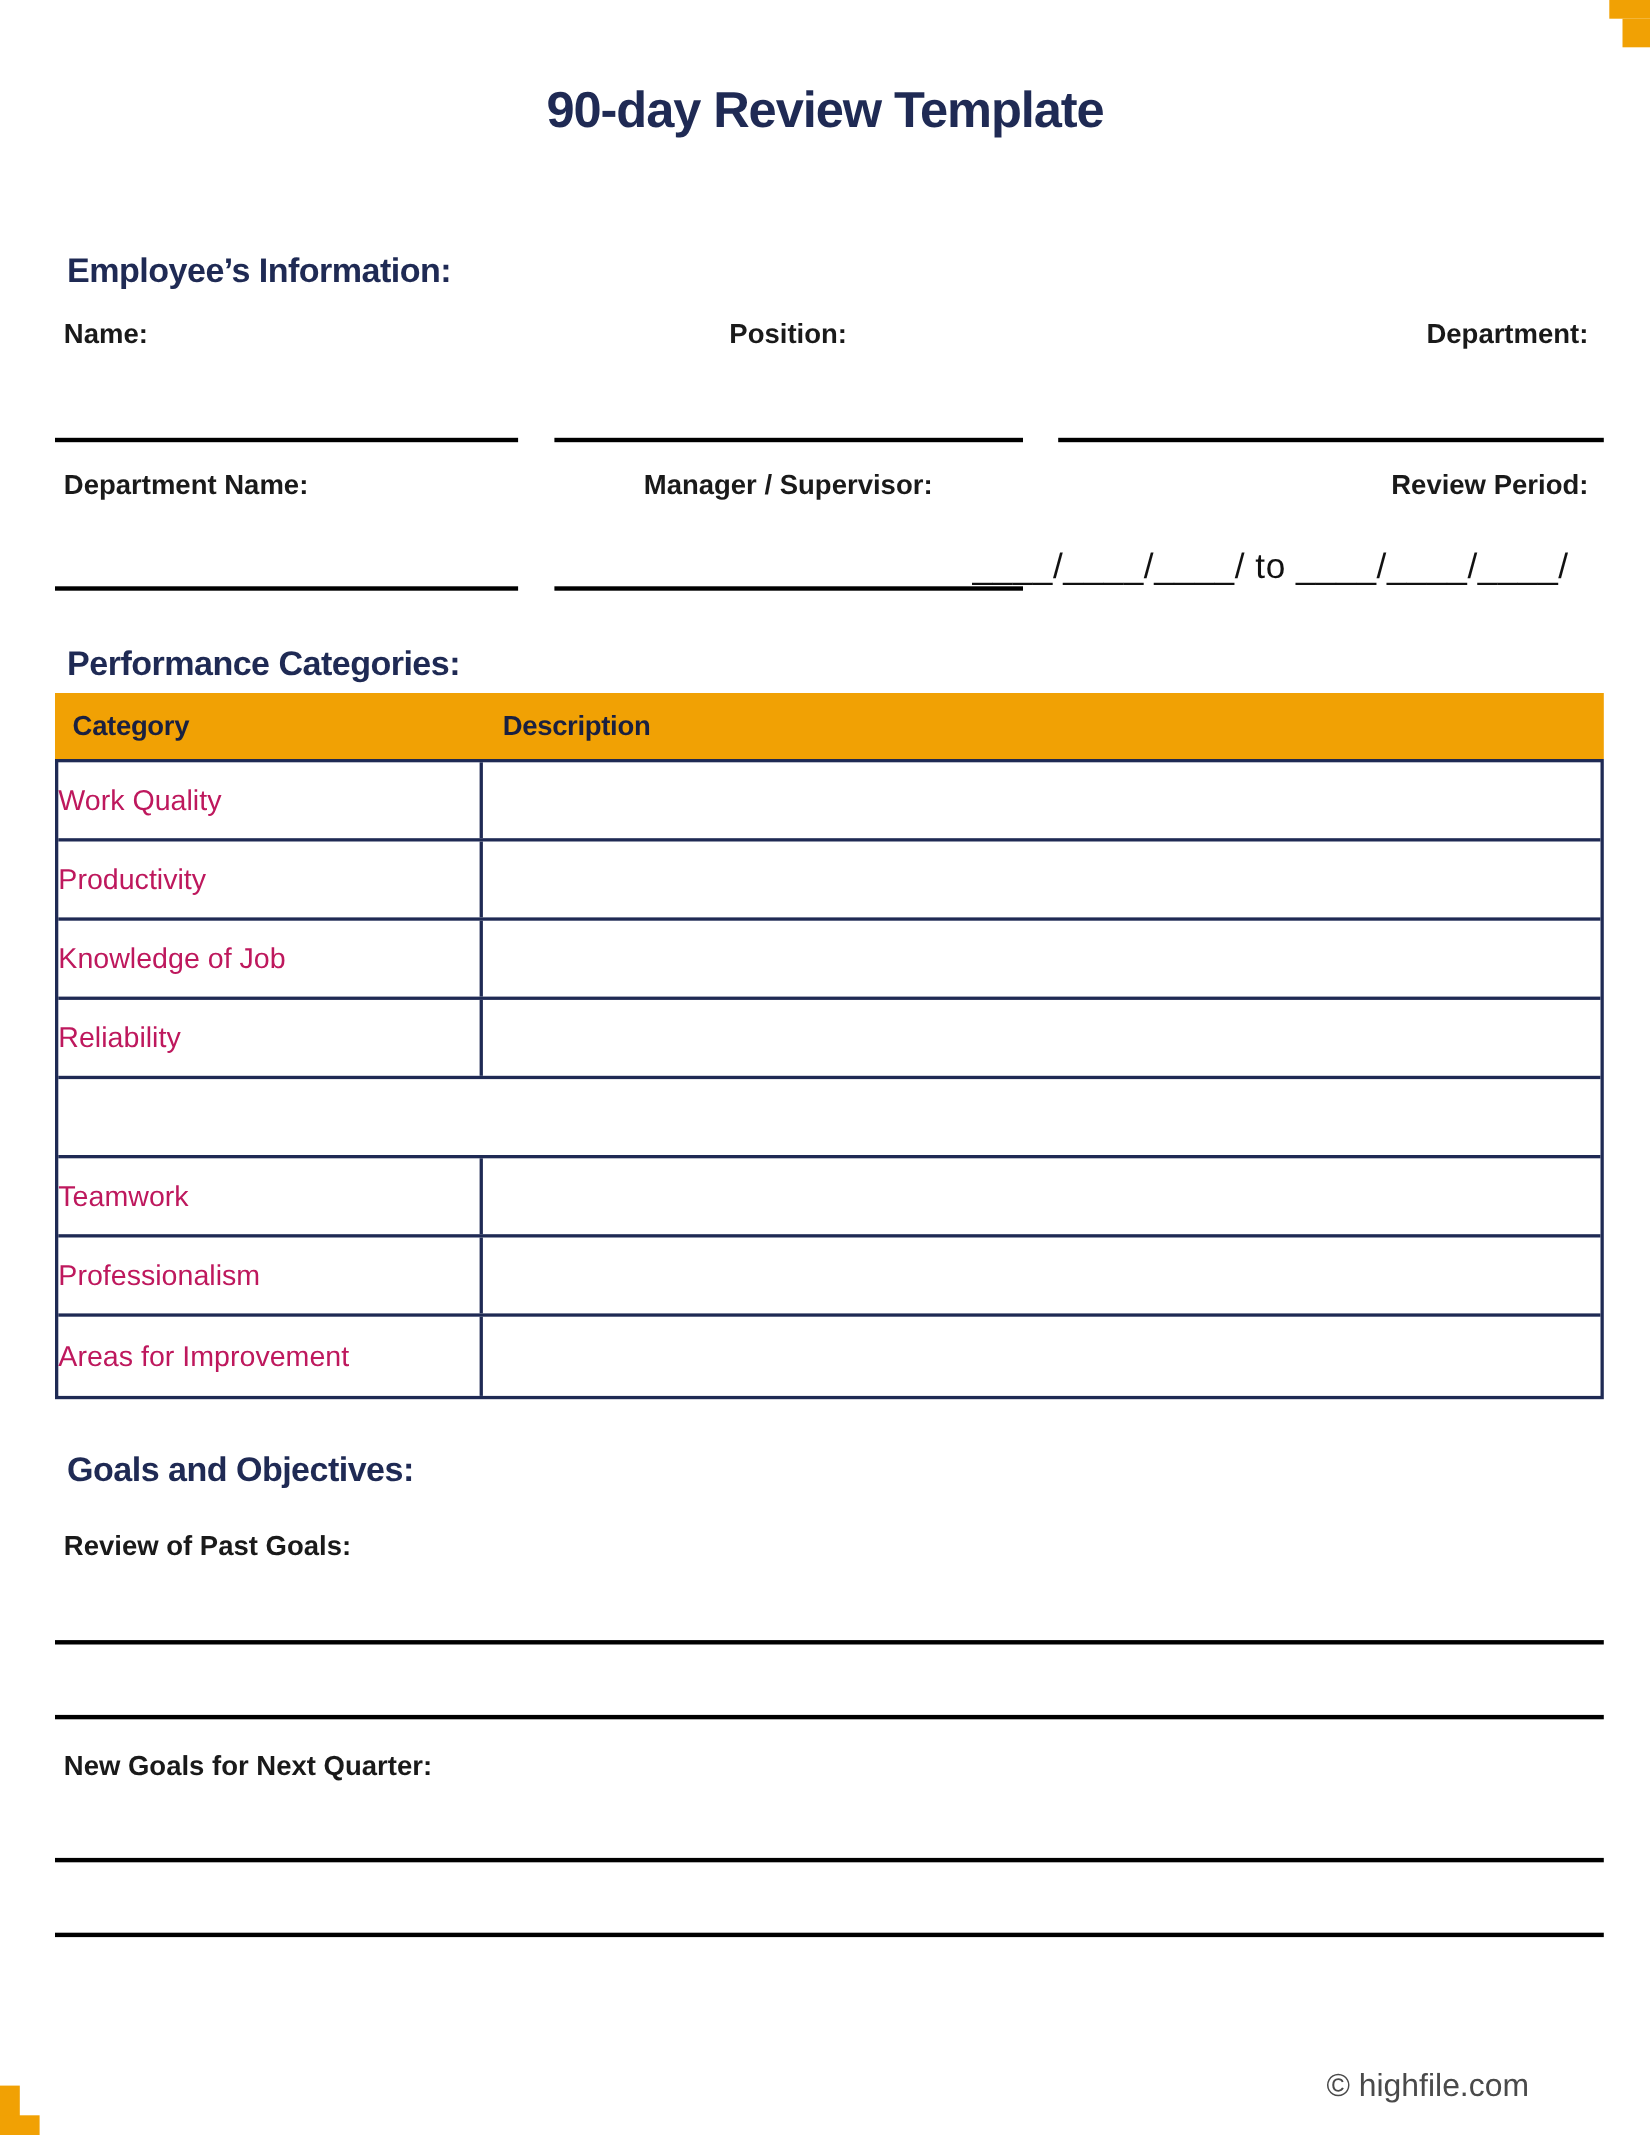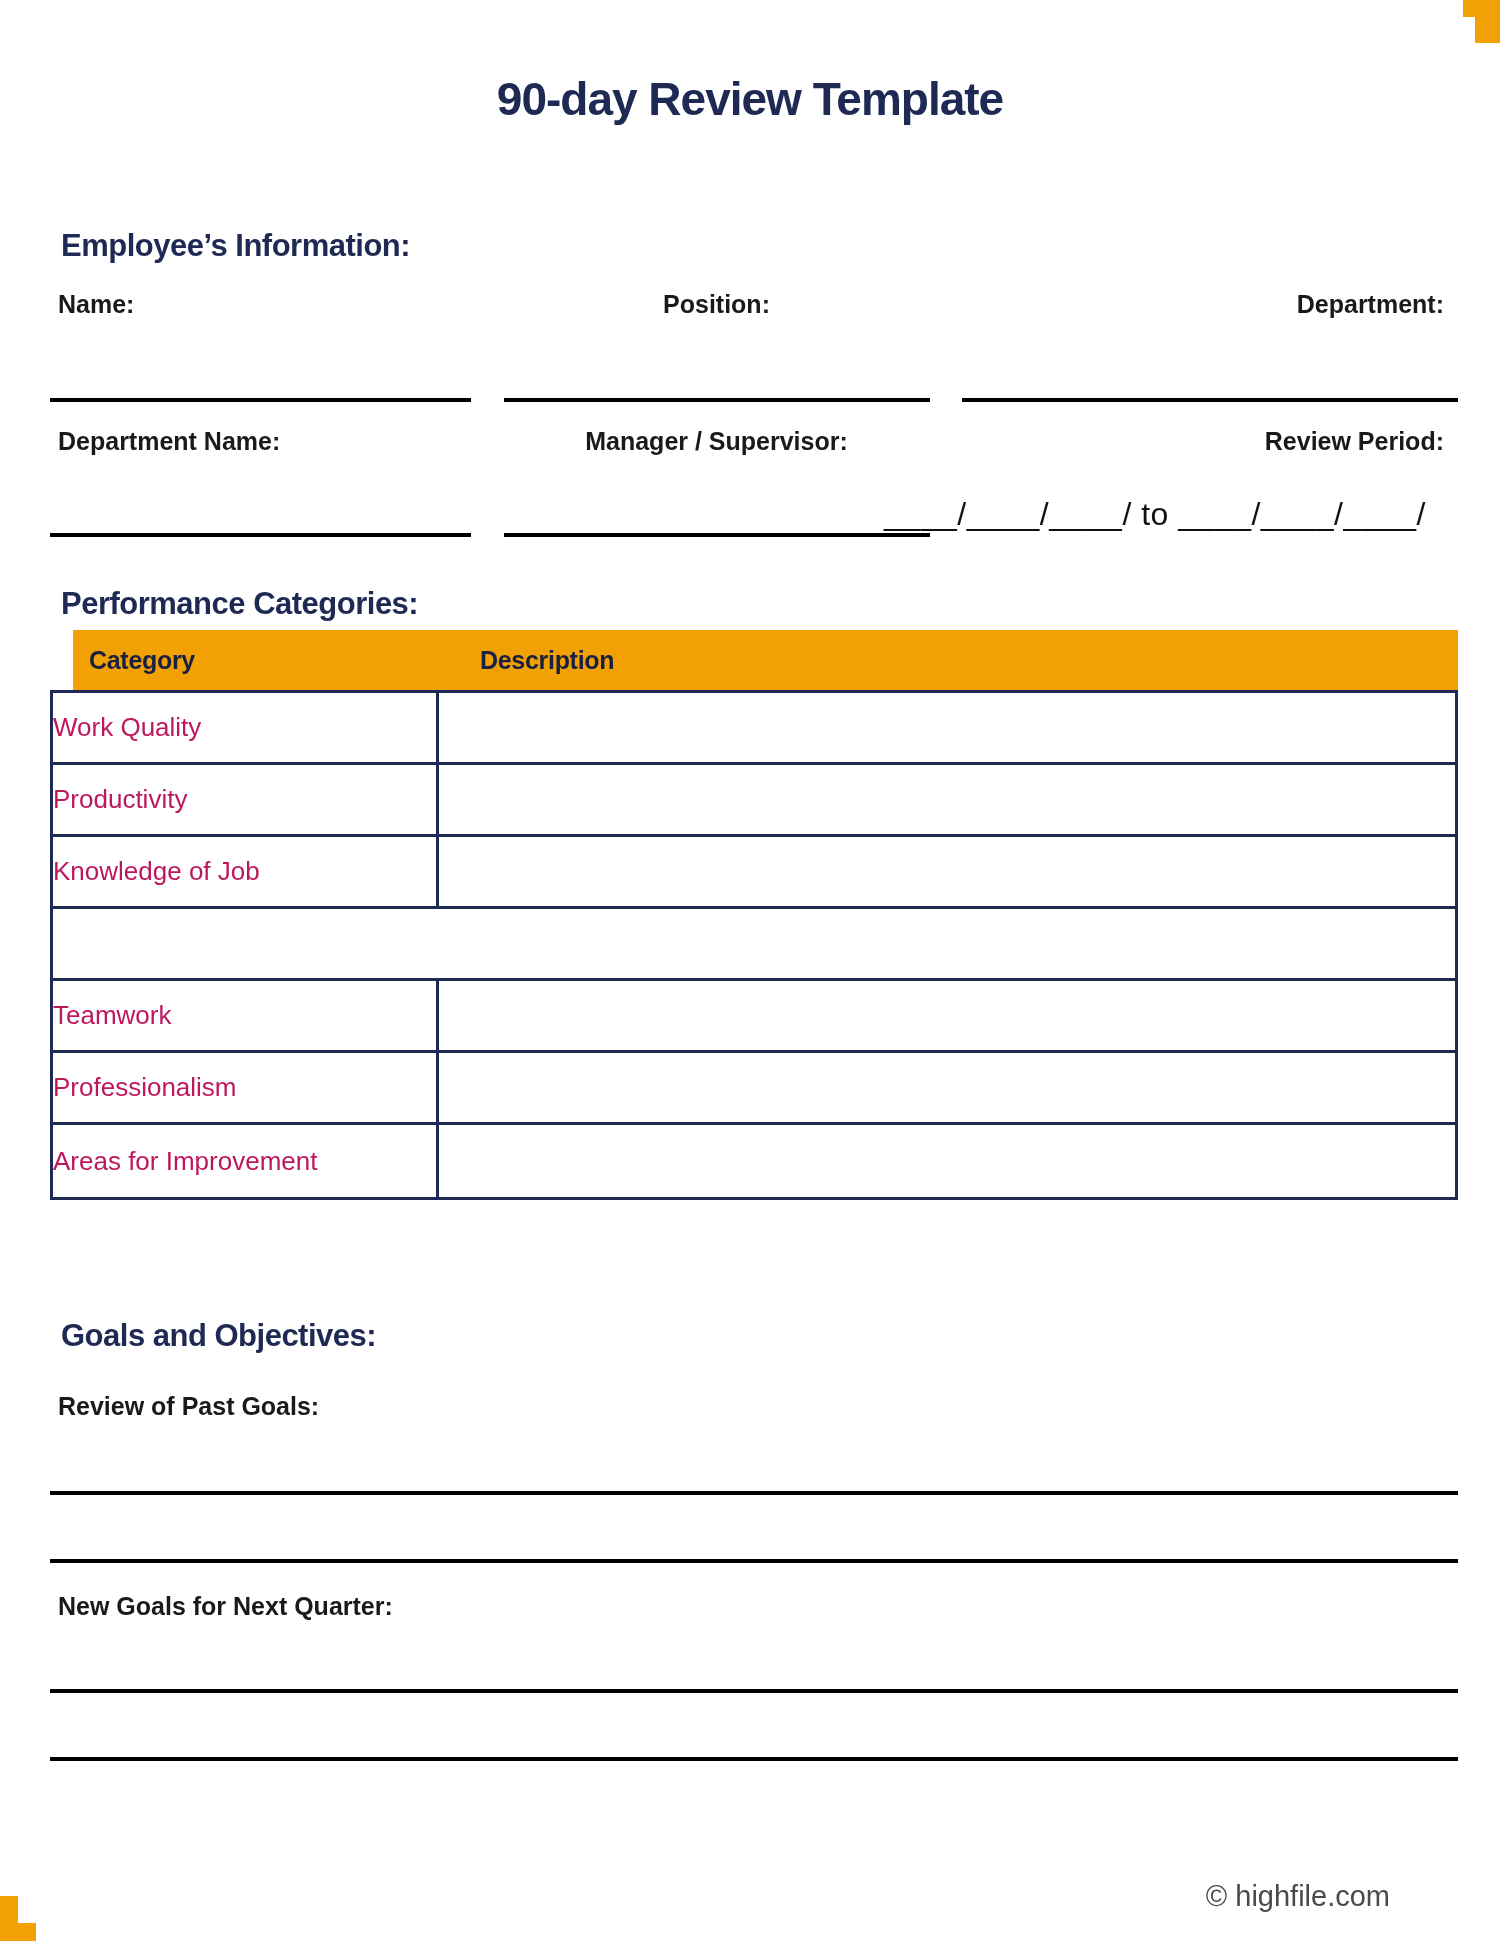--- a/index.html
+++ b/index.html
@@ -65,21 +65,20 @@
     position:absolute;right:32px;bottom:4px;
     font-size:32px;color:#111111;white-space:nowrap;
     letter-spacing:0.5px;
   }
 
   
   .ptable{position:absolute;top:630px;left:50px;width:1408px;}
   .thead{
     display:flex;align-items:center;height:60px;
     background:var(--orange);
-    margin-left:23px;
   }
   .th{font-size:25px;font-weight:700;color:#1A2040;letter-spacing:-0.3px;}
   .th.c1{width:389px;padding-left:16px;box-sizing:border-box;}
   .th.c2{flex:1;padding-left:18px;}
   .tbody{border:3px solid var(--navy);}
   .trow{
     display:flex;height:72px;box-sizing:border-box;
     border-bottom:3px solid var(--navy);
   }
   .trow:last-child{border-bottom:none;}
@@ -169,20 +168,24 @@
     <div class="trow">
       <div class="td c1">Productivity</div>
       <div class="td c2"></div>
     </div>
 
     <div class="trow">
       <div class="td c1">Knowledge of Job</div>
       <div class="td c2"></div>
     </div>
 
+    <div class="trow">
+      <div class="td c1">Reliability</div>
+      <div class="td c2"></div>
+    </div>
 
     <div class="trow">
       <div class="td c2"></div>
     </div>
 
     <div class="trow">
       <div class="td c1">Teamwork</div>
       <div class="td c2"></div>
     </div>
 

